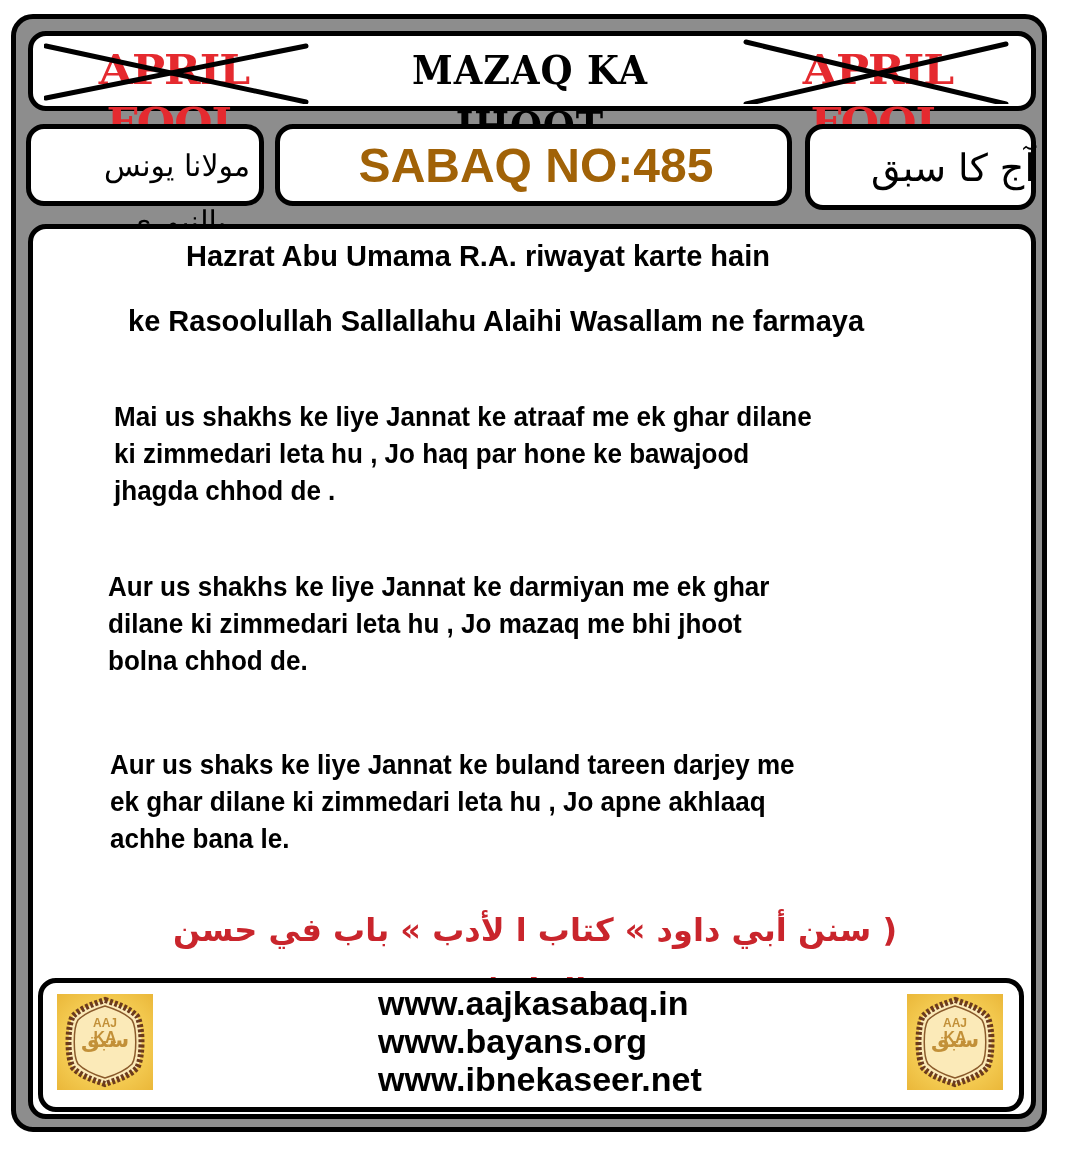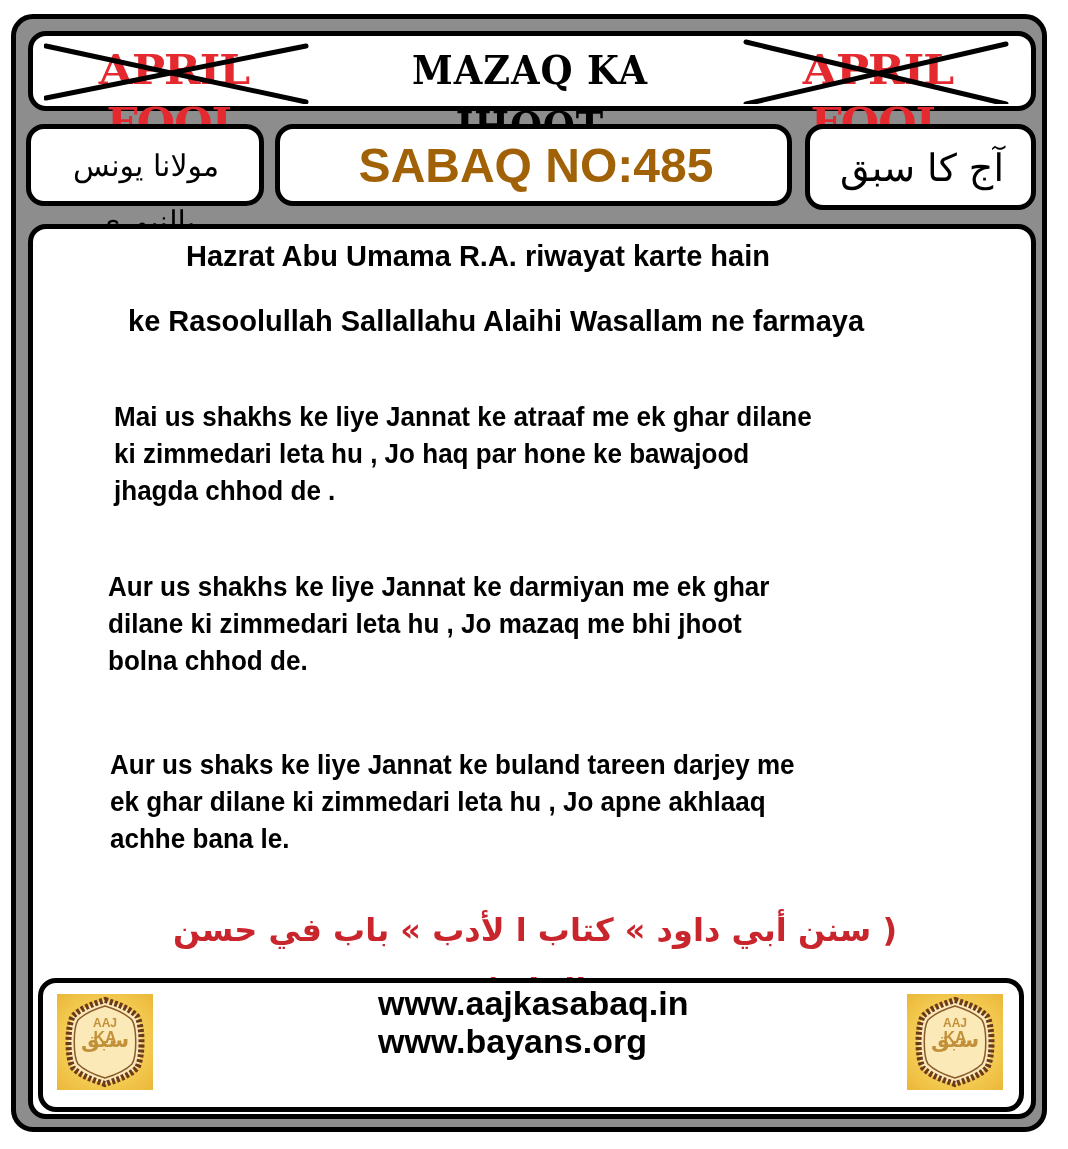--- a/index.html
+++ b/index.html
@@ -30,21 +30,21 @@
   .cross-left { left: 44px; }
   .cross-right { left: 742px; }
 
   .main-title {
     position: absolute; left: 330px; top: 42px; width: 400px; height: 56px;
     font-family: "DejaVu Serif", serif; font-weight: bold; font-size: 40px; letter-spacing: 1px;
     color: #000; line-height: 56px; text-align: center; transform: scaleX(0.92);
   }
 
   .urdu {
-    position: absolute; font-family: "DejaVu Serif", serif; color: #000; text-align: center;
+    position: absolute; font-family: "DejaVu Serif", serif; color: #000; text-align: center; padding-left: 31px;
   }
   .author-text { left: 32px; top: 138px; width: 228px; height: 56px; font-size: 30px; line-height: 56px; }
   .today-text { left: 812px; top: 138px; width: 220px; height: 60px; font-size: 38px; line-height: 60px; }
 
   .sabaq-text {
     position: absolute; left: 280px; top: 135px; width: 512px; height: 62px;
     font-size: 48px; font-weight: bold; line-height: 62px; text-align: center; color: #a16207;
   }
 
   .line {
@@ -145,20 +145,21 @@
     <path d="M48 12 C58 15 68 19 75 26 C80 34 80 62 75 70 C68 77 58 81 48 84 C38 81 28 77 21 70 C16 62 16 34 21 26 C28 19 38 15 48 12 Z" fill="none" stroke="#8a5a2b" stroke-width="1.5"></path>
   </svg>
   <div class="logo-text logo-t1">AAJ</div>
   <div class="logo-text logo-t2">KA</div>
   <div class="logo-text logo-t3">سبق</div>
 </div>
 
 <div class="urls">
   <a>www.aajkasabaq.in</a>
   <a>www.bayans.org</a>
+  <a>www.ibnekaseer.net</a>
 </div>
 
 <div class="logo logo-right">
   <svg width="96" height="96" viewBox="0 0 96 96">
     <path d="M48 6 C60 10 72 14 80 22 C86 32 86 64 80 74 C72 82 60 86 48 90 C36 86 24 82 16 74 C10 64 10 32 16 22 C24 14 36 10 48 6 Z" fill="#fbeab8" stroke="#6b3a1d" stroke-width="6" stroke-dasharray="3 2"></path>
     <path d="M48 12 C58 15 68 19 75 26 C80 34 80 62 75 70 C68 77 58 81 48 84 C38 81 28 77 21 70 C16 62 16 34 21 26 C28 19 38 15 48 12 Z" fill="none" stroke="#8a5a2b" stroke-width="1.5"></path>
   </svg>
   <div class="logo-text logo-t1">AAJ</div>
   <div class="logo-text logo-t2">KA</div>
   <div class="logo-text logo-t3">سبق</div>

